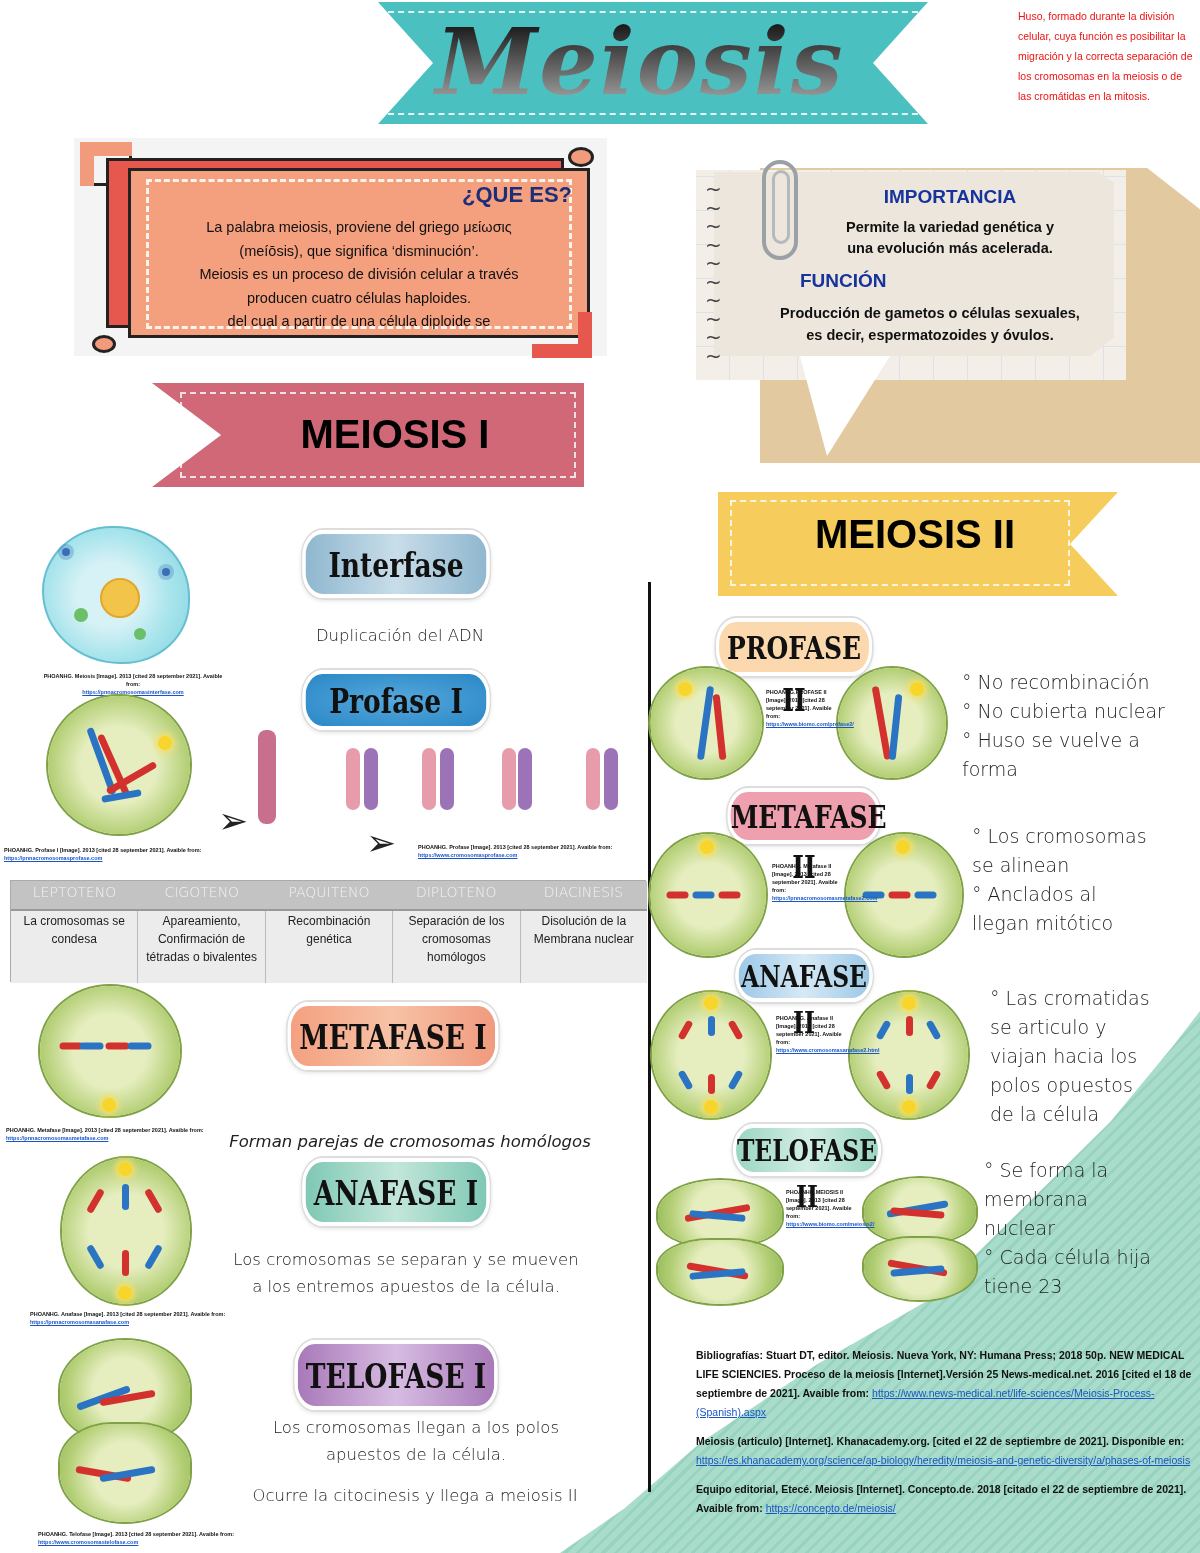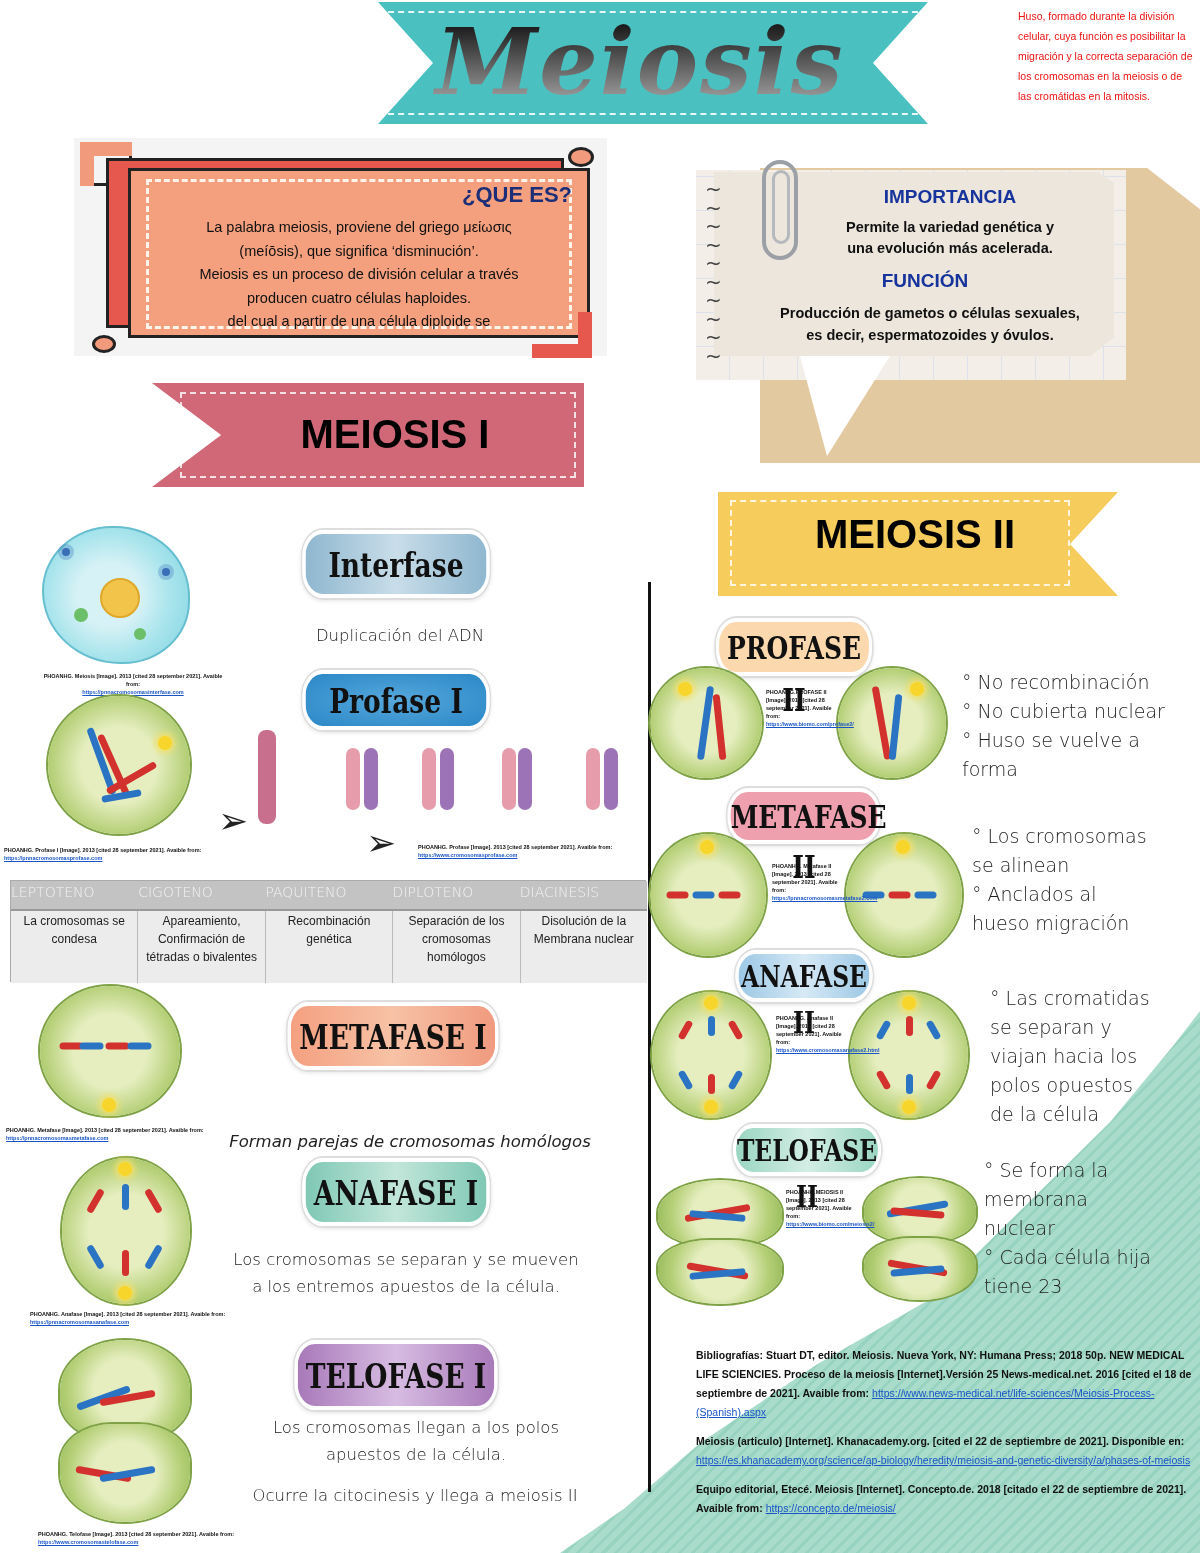--- a/index.html
+++ b/index.html
@@ -45,21 +45,21 @@
     background-image: repeating-linear-gradient(0deg, transparent 0 33px, #dde2ea 33px 34px), repeating-linear-gradient(90deg, transparent 0 33px, #dde2ea 33px 34px); }
   .note-card { left: 714px; top: 172px; width: 400px; height: 184px; background: #ece6dc;
     clip-path: polygon(0 0, 96% 0, 100% 6%, 100% 90%, 94% 100%, 0 100%); box-shadow: 0 2px 6px rgba(0,0,0,.25); }
   .bubble-tail { left: 800px; top: 356px; width: 90px; height: 100px; background: #fff;
     clip-path: polygon(0 0, 100% 0, 30% 100%); }
   .spiral { left: 705px; top: 180px; width: 20px; font-size: 20px; line-height: 18.5px; color: #444; font-family: "DejaVu Sans", sans-serif; }
   .clip { left: 762px; top: 160px; width: 36px; height: 100px; border: 4px solid #9aa0a6; border-radius: 18px; }
   .clip-inner { left: 772px; top: 170px; width: 18px; height: 74px; border: 3px solid #b4b9be; border-radius: 10px; }
   .imp-title { left: 800px; top: 186px; width: 300px; text-align: center; color: #17339c; font-family: "Liberation Sans", sans-serif; font-weight: bold; font-size: 19px; }
   .imp-body { left: 800px; top: 217px; width: 300px; text-align: center; font-family: "Liberation Sans", sans-serif; font-weight: bold; font-size: 14.5px; line-height: 21px; color: #111; }
-  .fun-title { left: 800px; top: 270px; width: 250px; text-align: center; color: #17339c; font-family: "Liberation Sans", sans-serif; font-weight: bold; font-size: 19px; }
+  .fun-title { left: 800px; top: 270px; width: 250px; text-align: left; color: #17339c; font-family: "Liberation Sans", sans-serif; font-weight: bold; font-size: 19px; }
   .fun-body { left: 740px; top: 302px; width: 380px; text-align: center; font-family: "Liberation Sans", sans-serif; font-weight: bold; font-size: 14.5px; line-height: 22px; color: #111; }
 
   
   .ribbon { height: 104px; clip-path: polygon(0 0, 100% 0, 100% 100%, 0 100%, 16% 50%); }
   .ribbon-dash { border: 2px dashed rgba(255,255,255,.8); }
   .ribbon-text { font-family: "Liberation Sans", sans-serif; font-weight: bold; font-size: 40px; color: #000; text-align: center; }
   .r1 { left: 152px; top: 383px; width: 432px; background: #d06877; }
   .r1-dash { left: 180px; top: 392px; width: 396px; height: 86px; }
   .r1-text { left: 240px; top: 412px; width: 310px; }
   .r2 { left: 718px; top: 492px; width: 400px; background: #f6cd5c; clip-path: polygon(0 0, 100% 0, 88% 50%, 100% 100%, 0 100%); }
@@ -98,21 +98,21 @@
   .interphase-cell { left: 42px; top: 526px; width: 148px; height: 138px; border-radius: 48% 52% 46% 54%;
     background: radial-gradient(circle at 45% 50%, #d7f2f6 0 30%, #a8e4ec 60%, #7fd3e0 100%); border: 2px solid #66bfd0; }
 
   
   .cite { font-family: "Liberation Sans", sans-serif; font-size: 5.5px; line-height: 8px; color: #111; font-weight: bold; }
   .cite a, .cite .lnk { color: #1a55c8; text-decoration: underline; }
 
   
   .stage-table { left: 10px; top: 880px; width: 636px; height: 102px; border: 1px solid #aaa; background: #e9e9e9; }
   .stage-head { position: absolute; left: 0; top: 0; width: 636px; height: 30px; background: #c3c3c3; border-bottom: 2px solid #999; display: flex; }
-  .stage-head div { flex: 1; color: #f3f3f3; font-family: "DejaVu Sans", sans-serif; font-size: 14px; line-height: 22px; font-weight: 300; }
+  .stage-head div { flex: 1; color: #f3f3f3; font-family: "DejaVu Sans", sans-serif; font-size: 14px; line-height: 22px; text-align: center; font-weight: 300; }
   .stage-body { position: absolute; left: 0; top: 30px; width: 636px; height: 72px; display: flex; }
   .stage-body div { flex: 1; font-family: "Liberation Sans", sans-serif; font-size: 12px; line-height: 18px; text-align: center; color: #222; border-right: 1px solid #bbb; padding-top: 1px; background: #ececec; }
   .stage-body div:last-child { border-right: 0; }
 
   
   .biblio { left: 696px; top: 1346px; width: 496px; font-family: "Liberation Sans", sans-serif; font-size: 10.5px; line-height: 19px; color: #111; font-weight: bold; }
   .biblio p { margin-bottom: 10px; }
   .biblio .lnk { color: #1a55c8; text-decoration: underline; font-weight: normal; }
 
   .plane { font-size: 36px; color: #222; }
@@ -327,21 +327,21 @@
   <div class="chrom chr-blue" style="left:76px;top:50px;height:22px;transform:rotate(90deg)"></div>
 </div>
 <div class="abs cite" style="left:772px;top:862px;width:74px;">
   <span>PHOANHG. Metafase II [Image]. 2013 [cited 28 september 2021]. Avaible from:</span>
   <span class="lnk">https://pnnacromosomasmetafase2.com</span>
 </div>
 <div class="abs bullets" style="left:972px;top:822px;width:220px;">
   <div>° Los cromosomas</div>
   <div>se alinean</div>
   <div>° Anclados al</div>
-  <div>hueso migración</div>
+  <div>llegan mitótico</div>
 </div>
 
 <div class="abs tag t-anafase2"><span class="tag-label">ANAFASE II</span></div>
 <div class="abs cell" style="left:652px;top:992px;width:118px;height:126px;">
   <div class="sun" style="left:52px;top:4px"></div>
   <div class="sun" style="left:52px;top:108px"></div>
   <div class="chrom chr-red" style="left:30px;top:28px;height:20px;transform:rotate(30deg)"></div>
   <div class="chrom chr-blue" style="left:56px;top:24px;height:20px"></div>
   <div class="chrom chr-red" style="left:80px;top:28px;height:20px;transform:rotate(-30deg)"></div>
   <div class="chrom chr-blue" style="left:30px;top:78px;height:20px;transform:rotate(-30deg)"></div>
@@ -357,21 +357,21 @@
   <div class="chrom chr-red" style="left:30px;top:78px;height:20px;transform:rotate(-30deg)"></div>
   <div class="chrom chr-blue" style="left:56px;top:82px;height:20px"></div>
   <div class="chrom chr-red" style="left:80px;top:78px;height:20px;transform:rotate(30deg)"></div>
 </div>
 <div class="abs cite" style="left:776px;top:1014px;width:72px;">
   <span>PHOANHG. Anafase II [Image]. 2013 [cited 28 september 2021]. Avaible from:</span>
   <span class="lnk">https://www.cromosomasanafase2.html</span>
 </div>
 <div class="abs bullets" style="left:990px;top:984px;width:210px;">
   <div>° Las cromatidas</div>
-  <div>se separan y</div>
+  <div>se articulo y</div>
   <div>viajan hacia los</div>
   <div>polos opuestos</div>
   <div>de la célula</div>
 </div>
 
 <div class="abs tag t-telofase2"><span class="tag-label">TELOFASE II</span></div>
 <div class="abs cell" style="left:658px;top:1180px;width:124px;height:66px;border-radius:50% 50% 42% 42%;">
   <div class="chrom chr-red" style="left:56px;top:0px;height:66px;transform:rotate(80deg)"></div>
   <div class="chrom chr-blue" style="left:56px;top:8px;height:56px;transform:rotate(95deg)"></div>
 </div>

